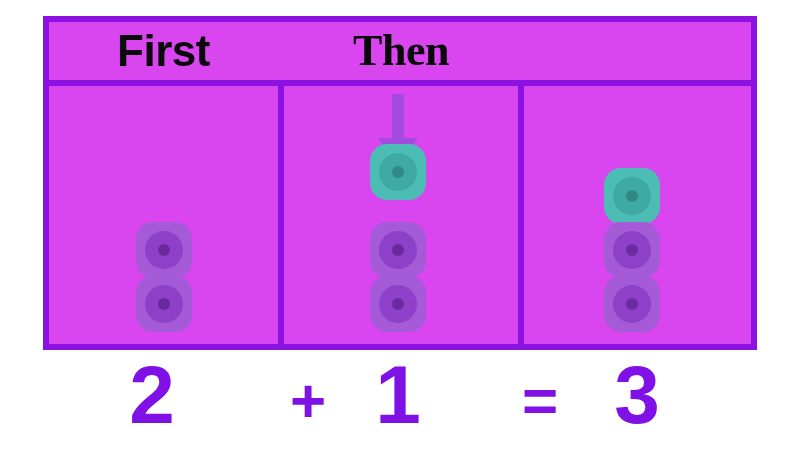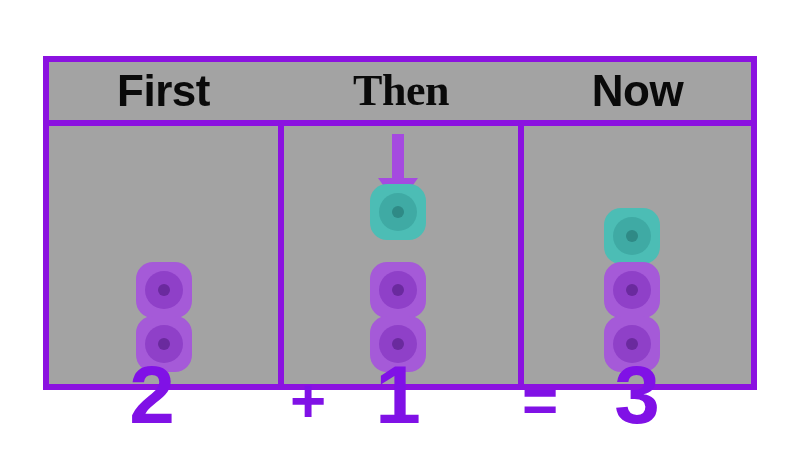--- a/index.html
+++ b/index.html
@@ -23,22 +23,21 @@
 
   
   #ft-table {
     position: absolute;
     left: 43px;
     top: 16px;
     width: 714px;
     height: 334px;
     box-sizing: border-box;
     border: 6px solid var(--frame);
-    background: #a3a3a3;
-    margin-top: 40px;
+    background: #d946ef;
   }
 
   :root {
     --frame: #8b12e0;
   }
 
   .grid-line-v {
     position: absolute;
     top: 0;
     width: 6px;
@@ -201,23 +200,20 @@
 
       <div class="hdr-row">
         <div class="hdr-cell" style="width:229px">
           <span style="color: rgb(10, 10, 10);">First</span>
         </div>
         <div class="hdr-cell" style="width:6px"></div>
         <div class="hdr-cell" style="width:234px">
           <span style="color: rgb(10, 10, 10); font-family: Liberation Serif, serif;">Then</span>
         </div>
         <div class="hdr-cell" style="width:6px"></div>
-        <div class="hdr-cell" style="width:227px">
-          <span style="color: rgb(10, 10, 10);">Now</span>
-        </div>
       </div>
 
       <div class="grid-line-h" style="top: 58px; background: rgb(139, 18, 224);"></div>
 
       <div class="body-row">
 
         <div class="body-cell" style="width:229px">
           <div class="stack">
             <div class="counter purple" style="background: rgb(165, 90, 216);">
               <div class="ring" style="background: rgb(143, 64, 200);">

